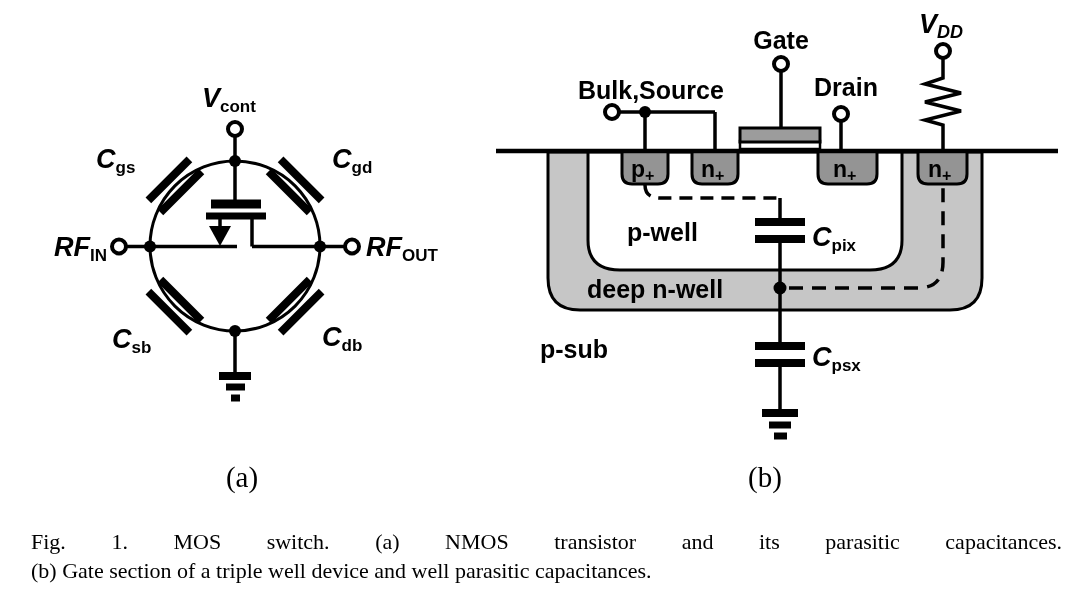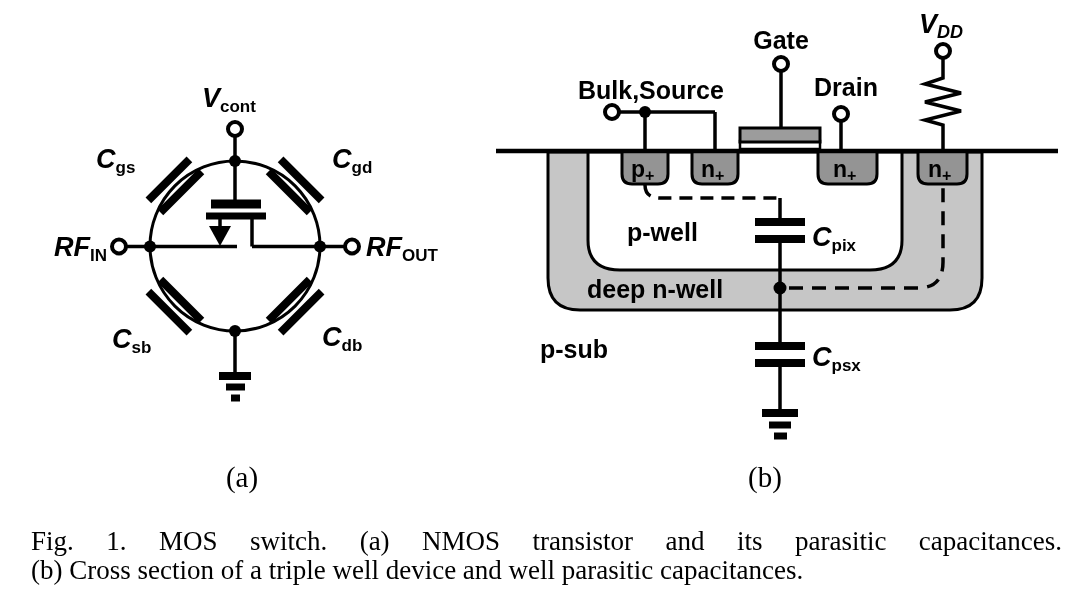--- a/index.html
+++ b/index.html
@@ -8,21 +8,21 @@
   .wire{stroke:#000;stroke-width:3.5;fill:none;}
   .thick{stroke:#000;fill:none;}
   .t{font-family:"Liberation Sans",sans-serif;font-weight:bold;font-size:25px;fill:#000;}
   .ti{font-style:italic;font-size:27px;}
   .tbase{font-size:23px;}
   .sub{font-size:17px;font-style:normal;}
   .subp{font-size:16px;font-style:normal;}
   .subi{font-size:18px;font-style:italic;}
   .serif{font-family:"Liberation Serif",serif;font-weight:normal;font-size:29px;fill:#000;}
   #caption{position:absolute;left:31px;top:527px;width:1031px;
-           font-family:"Liberation Serif",serif;font-size:27px;color:#000;line-height:29px;}
+           font-family:"Liberation Serif",serif;font-size:22px;color:#000;line-height:29px;}
   #caption .just{text-align:justify;text-align-last:justify;}
 </style>
 </head>
 <body>
 
 <div id="page">
 
 <svg width="1066" height="510" viewBox="0 0 1066 510">
 
   <g>
@@ -147,16 +147,16 @@
     <text class="t" x="587" y="298">deep n-well</text>
     <text class="t" x="540" y="358">p-sub</text>
     <text class="t" x="812" y="246"><tspan class="ti">C</tspan><tspan class="sub" dy="5">pix</tspan></text>
     <text class="t" x="812" y="366"><tspan class="ti">C</tspan><tspan class="sub" dy="5">psx</tspan></text>
     <text class="serif" x="765" y="487" text-anchor="middle">(b)</text>
   </g>
 </svg>
 
 <div id="caption">
   <div class="just">Fig. 1. MOS switch. (a) NMOS transistor and its parasitic capacitances.</div>
-  <div>(b) Cross section of a triple well device and well parasitic capacitances.</div>
+  <div>(b) Gate section of a triple well device and well parasitic capacitances.</div>
 </div>
 
 </div>
 
 </body></html>

